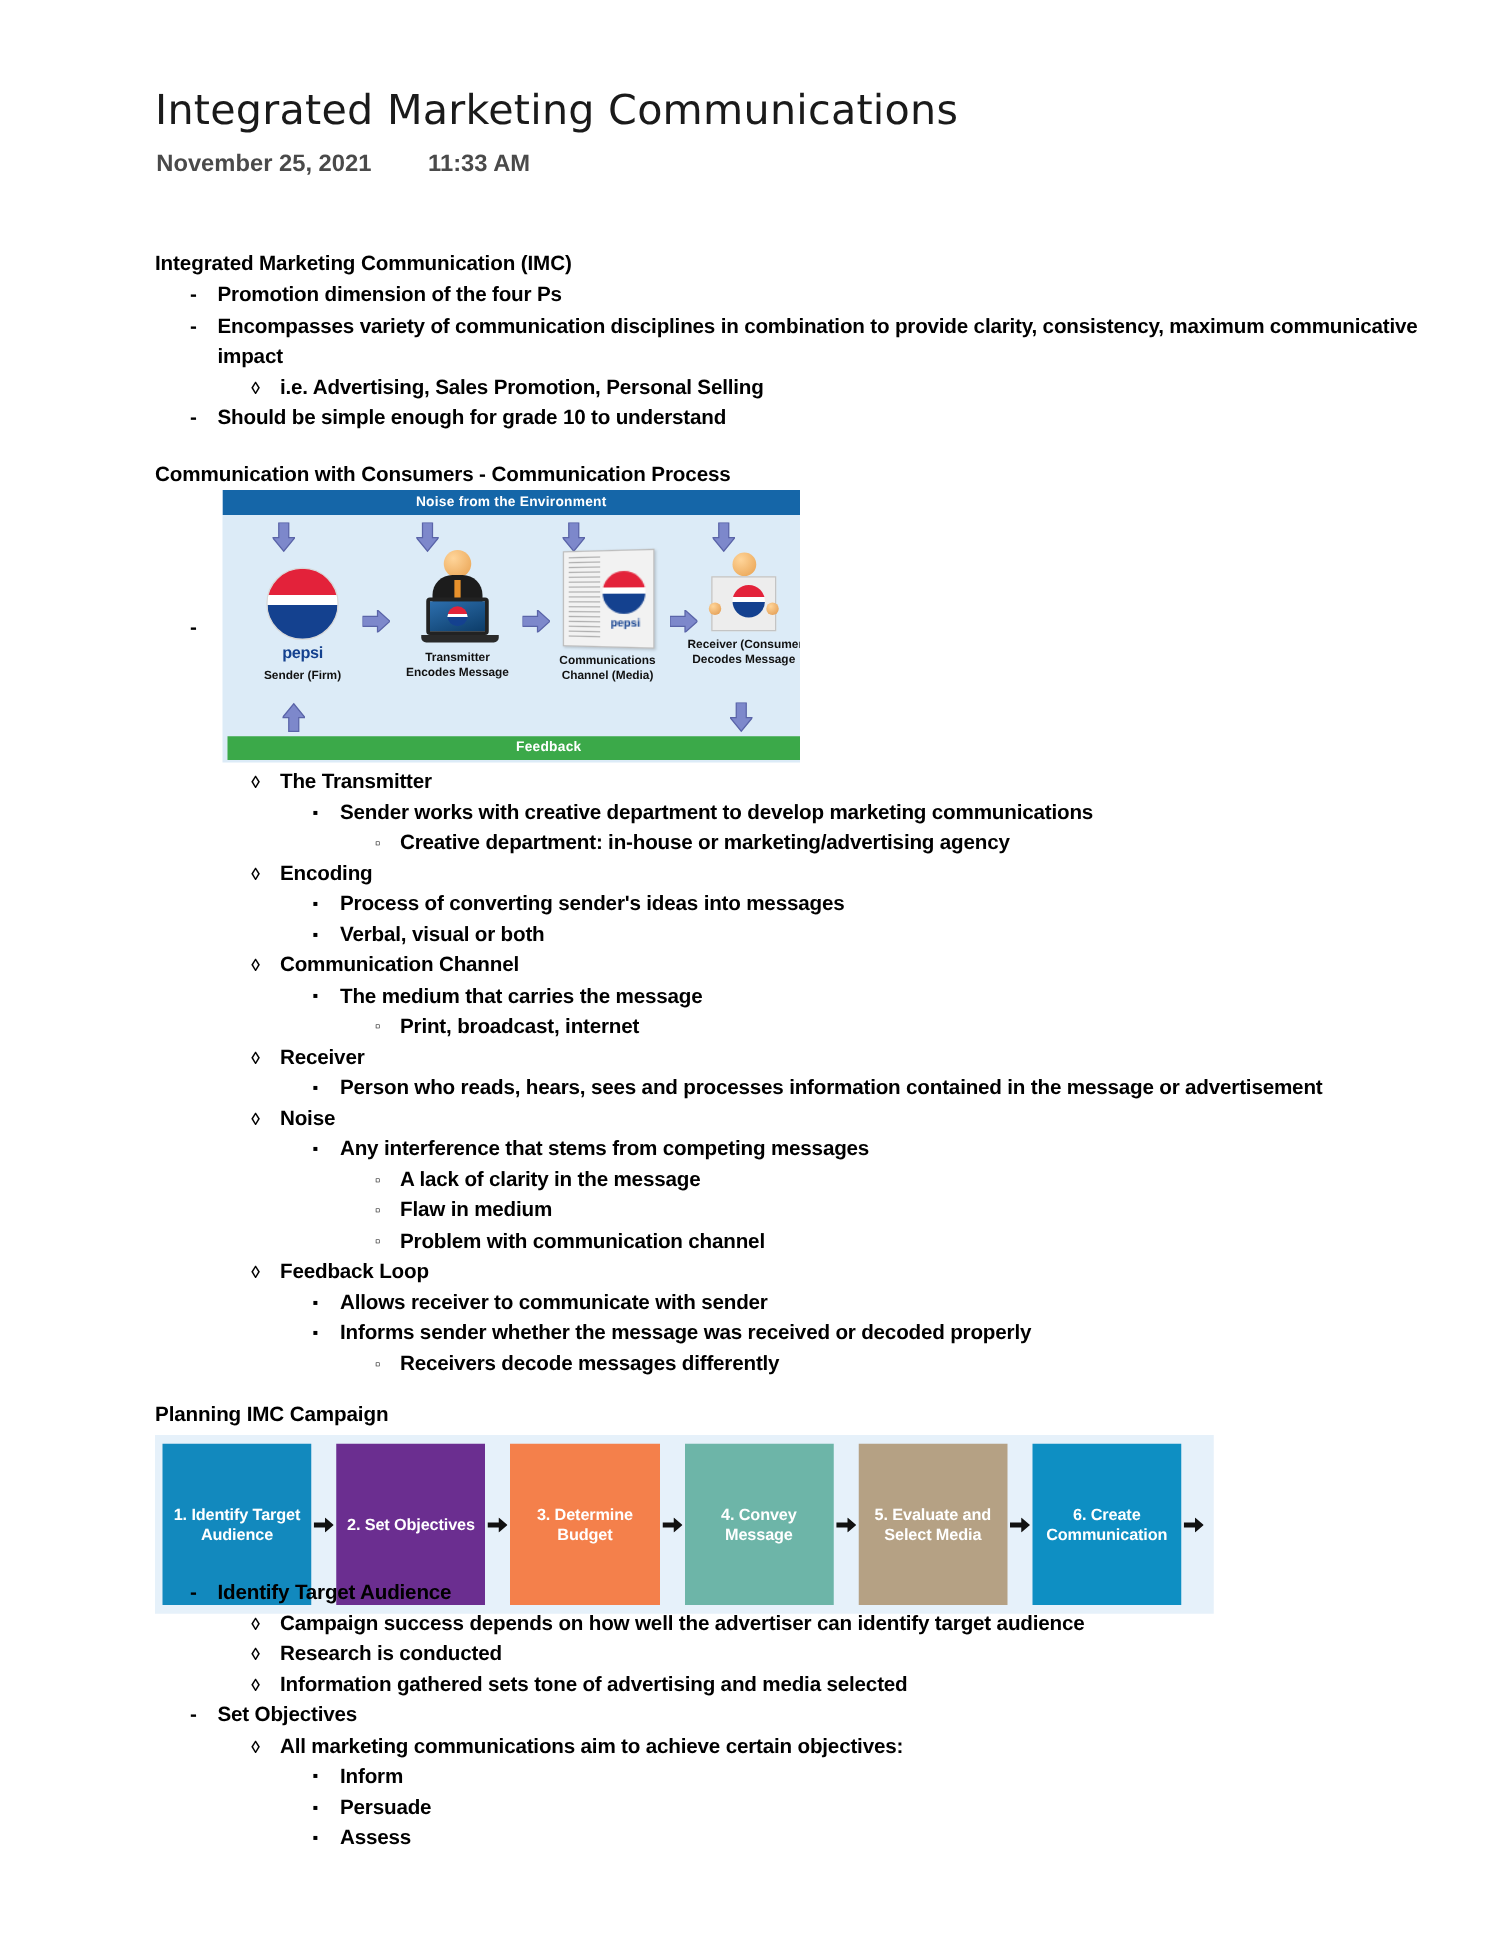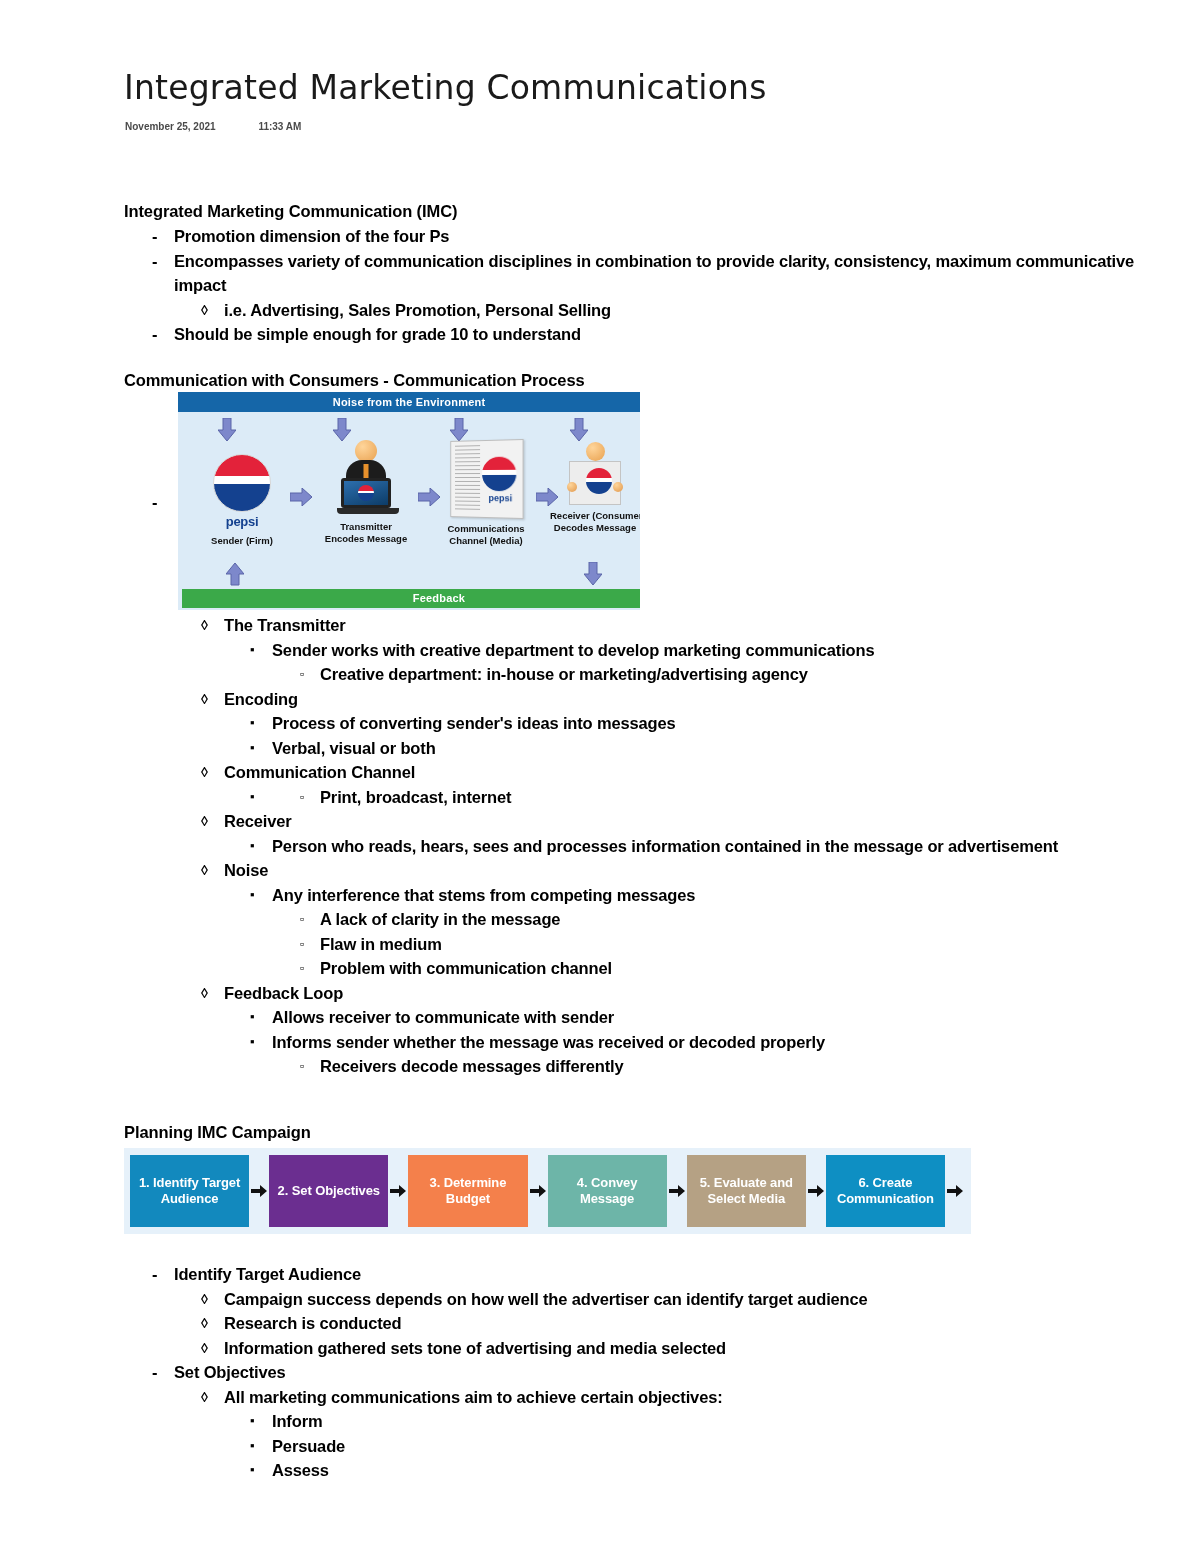--- a/index.html
+++ b/index.html
@@ -21,21 +21,21 @@
     font-size: 33px;
     font-weight: 400;
     letter-spacing: .2px;
     color: #1a1a1a;
     font-family: "DejaVu Sans", sans-serif;
     white-space: nowrap;
   }
   .meta-row {
     position: absolute;
     left: 125px; top: 121px;
-    font-size: 10px;
+    font-size: 19px;
     color: #4a4a4a;
     font-weight: 600;
     font-stretch: condensed;
     white-space: nowrap;
   }
   .meta-date { display: inline-block; }
   .meta-time { display: inline-block; margin-left: 40px; }
   .sec { position: absolute; left: 124px; }
 
   .h-line {
@@ -221,21 +221,21 @@
     position: absolute; width: 10px; height: 10px;
     border-radius: 50%;
     background: radial-gradient(circle at 35% 30%, #ffd59a, #e0964a);
     top: 20px;
   }
 
   
   .fig-steps {
     position: absolute;
     left: 124px; top: 1148px;
-    width: 847px; height: 86px;
+    width: 847px; height: 143px;
     background: #e6f1fa;
     padding: 7px 6px;
   }
   .steps-row {
     display: flex;
     align-items: stretch;
     height: 100%;
     gap: 0;
   }
   .step-box {
@@ -430,20 +430,21 @@
       <span class="bullet">▪</span>
       <span class="txt">Verbal, visual or both</span>
     </div>
 
     <div class="li lvl2">
       <span class="bullet">◊</span>
       <span class="txt">Communication Channel</span>
     </div>
     <div class="li lvl3">
       <span class="bullet">▪</span>
+      <span class="txt">The medium that carries the message</span>
     </div>
     <div class="li lvl4">
       <span class="bullet">▫</span>
       <span class="txt">Print, broadcast, internet</span>
     </div>
 
     <div class="li lvl2">
       <span class="bullet">◊</span>
       <span class="txt">Receiver</span>
     </div>

